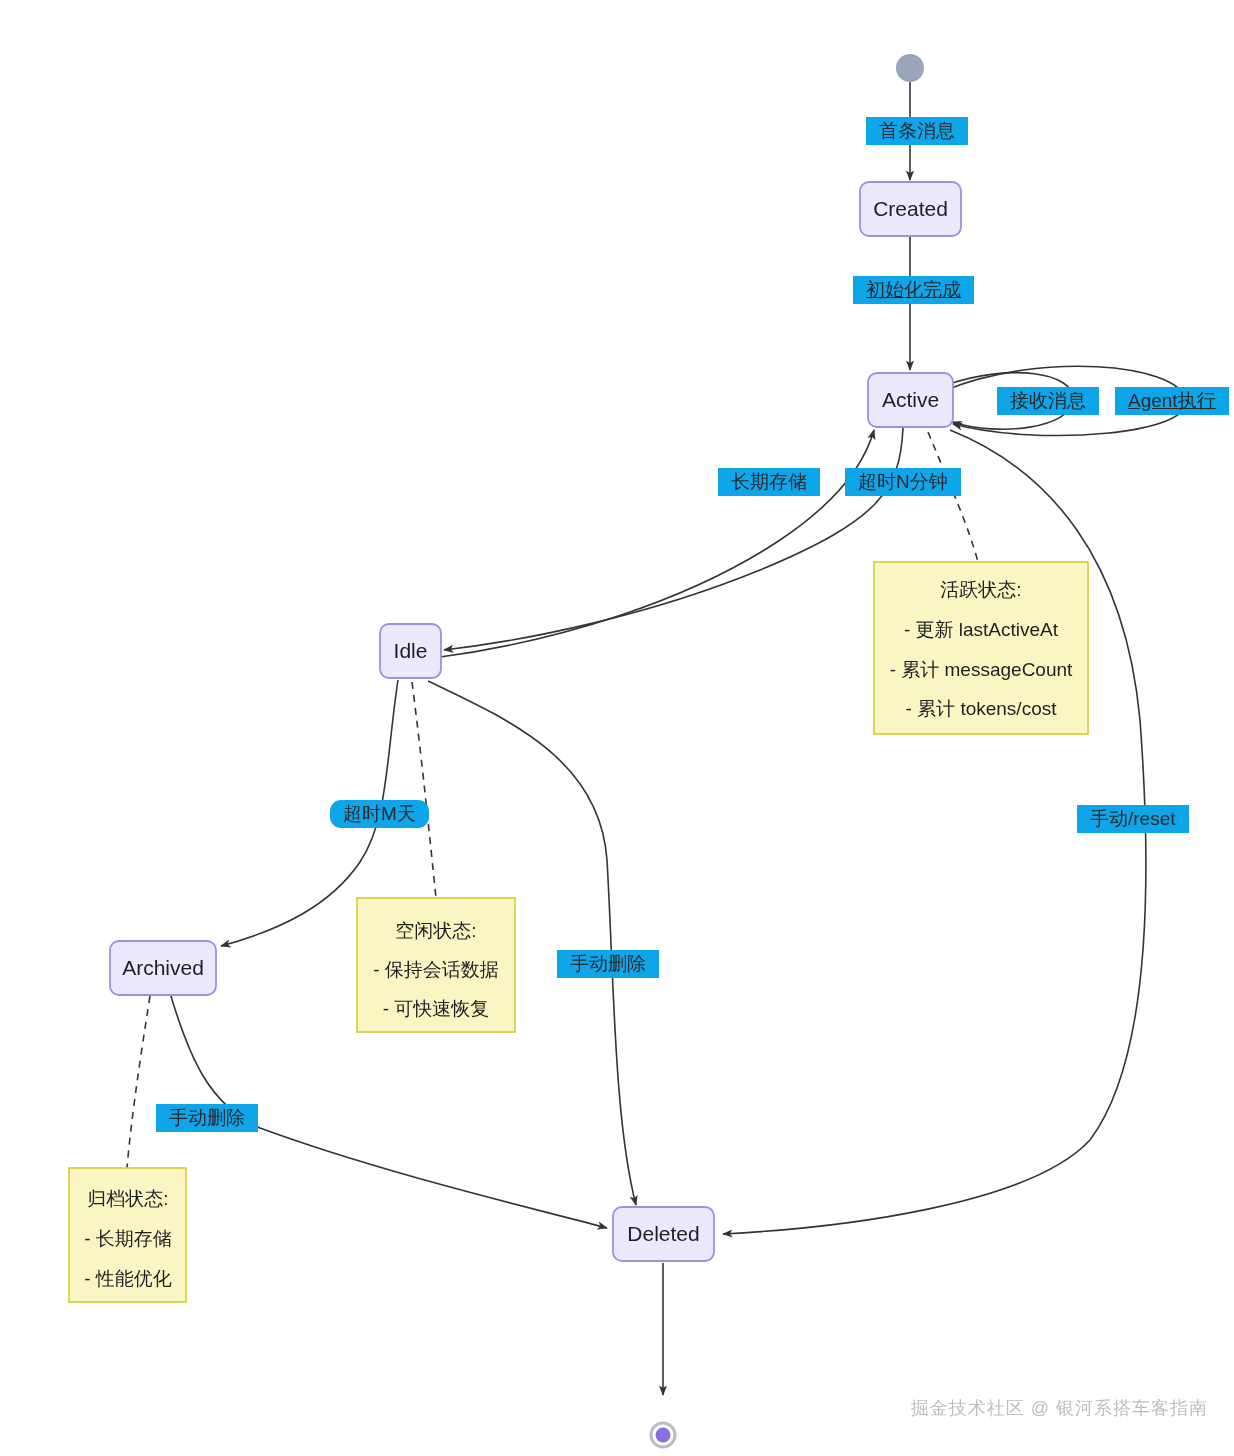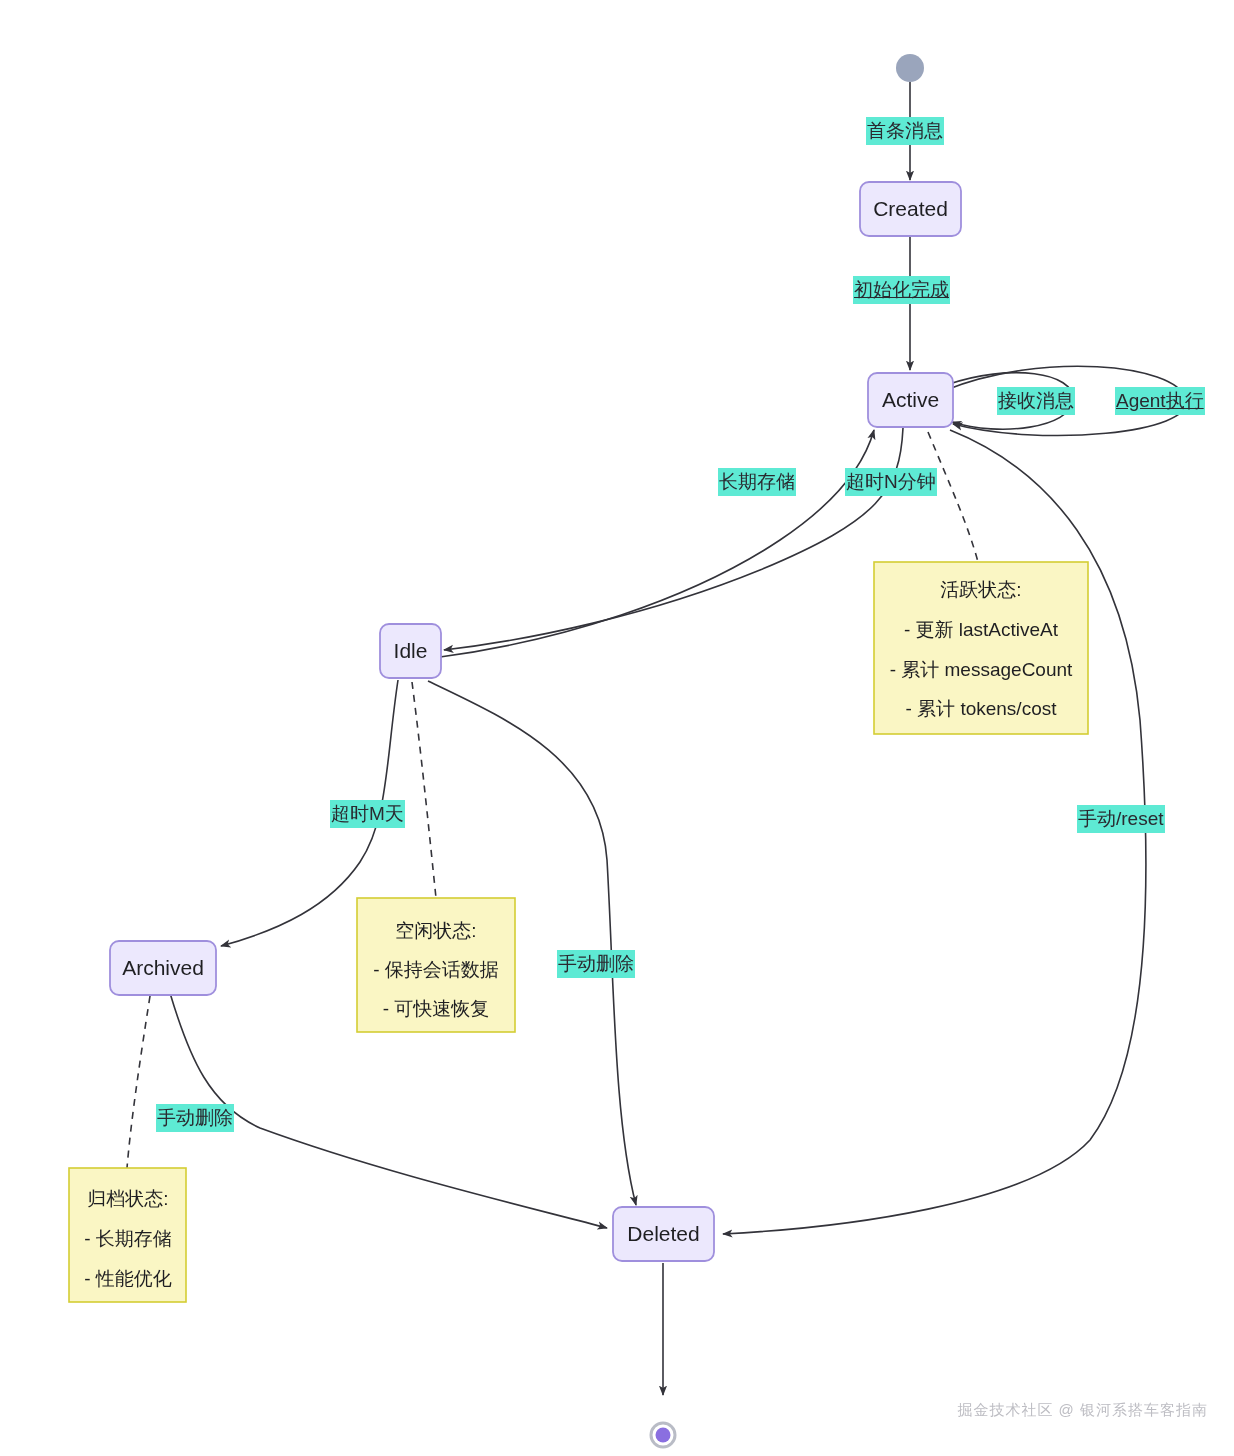--- a/index.html
+++ b/index.html
@@ -58,34 +58,34 @@
   }
   .note-text {
     font-family: "Liberation Sans", "DejaVu Sans", sans-serif;
     font-size: 19px;
     fill: #1f1f22;
     text-anchor: middle;
     dominant-baseline: middle;
   }
   .edge-label-box {
     position: absolute;
-    background: #5eead4;
+    background: #0ea5e9;
     color: #2a2a30;
     font-size: 19px;
     line-height: 26px;
     white-space: nowrap;
-    padding: 1px 1px;
+    padding: 1px 13px;
     font-family: "Liberation Sans", "DejaVu Sans", sans-serif;
   }
   .watermark {
     position: absolute;
     right: 26px;
     bottom: 36px;
     color: #bdbdc3;
-    font-size: 15px;
+    font-size: 18px;
     letter-spacing: 1px;
     font-family: "Liberation Sans", "DejaVu Sans", sans-serif;
     white-space: nowrap;
   }
   .start-circle { fill: #9aa5bc; }
   .end-outer { fill: #ffffff; stroke: #b9bcc6; stroke-width: 3px; }
   .end-inner { fill: #8a6fe0; }
 </style>
 </head>
 <body>
@@ -197,21 +197,21 @@
   <div class="edge-label-box" style="left:853px; top:276px;text-decoration:underline;">初始化完成</div>
 
   <div class="edge-label-box" style="left:997px; top:387px;text-align:center;">接收消息</div>
 
   <div class="edge-label-box" style="left:1115px; top:387px;text-decoration:underline;">Agent执行</div>
 
   <div class="edge-label-box" style="left:845px; top:468px;">超时N分钟</div>
 
   <div class="edge-label-box" style="left:718px; top:468px;">长期存储</div>
 
-  <div class="edge-label-box" style="left:330px; top:800px;">超时M天</div>
+  <div class="edge-label-box" style="left:330px; top:800px;border-radius:11px;">超时M天</div>
 
   <div class="edge-label-box" style="left:557px; top:950px;">手动删除</div>
 
   <div class="edge-label-box" style="left:156px; top:1104px;">手动删除</div>
 
   <div class="edge-label-box" style="left:1077px; top:805px;">手动/reset</div>
 
   <div class="watermark">掘金技术社区 @ 银河系搭车客指南</div>
 
 </div>

